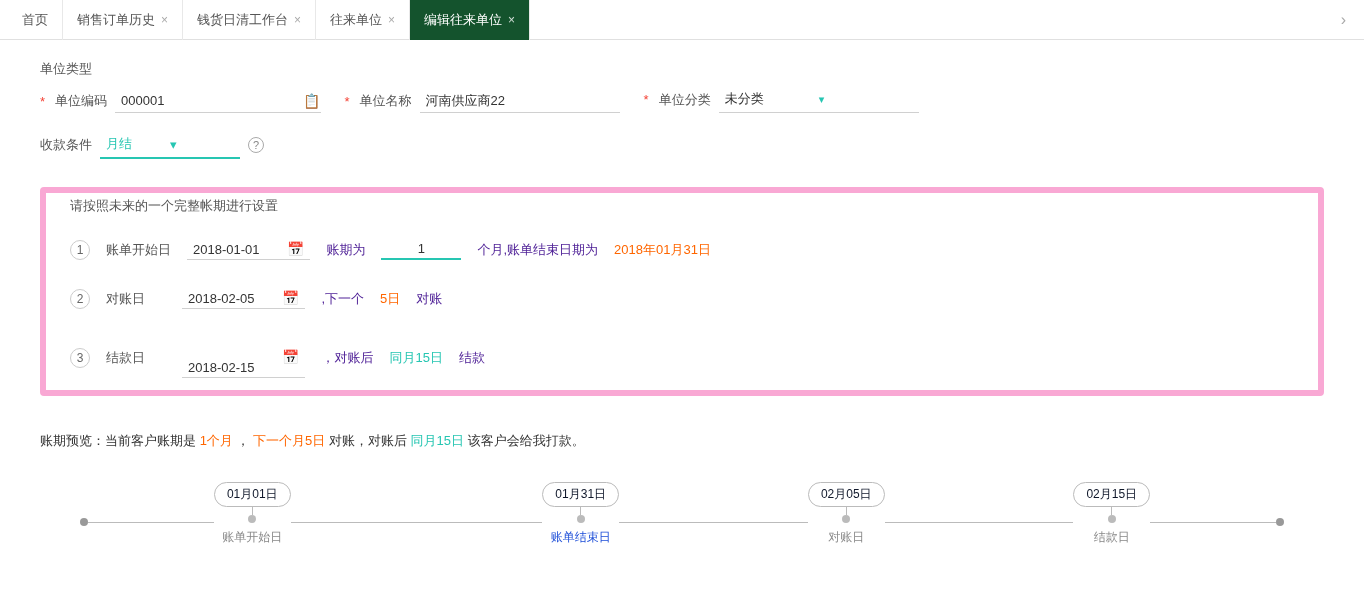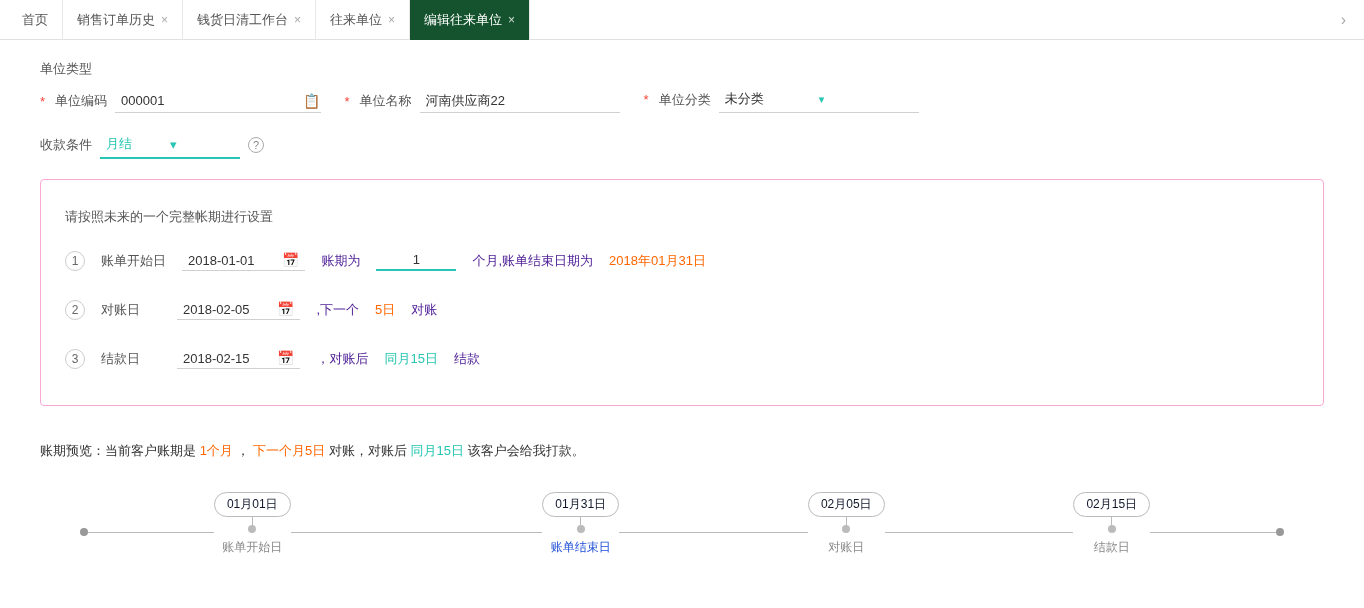--- a/index.html
+++ b/index.html
@@ -156,23 +156,23 @@
       border-bottom: 2px solid #26c6b2;
       min-width: 140px;
       padding: 4px 6px;
       cursor: pointer;
     }
     .select-teal span { flex: 1; color: #26c6b2; }
     .select-teal .chevron { color: #26c6b2; }
 
     
     .section-box {
-      border: 1px solid #f9a8d4;
+      border: 6px solid #f9a8d4;
       border-radius: 4px;
-      padding: 28px 24px;
+      padding: 4px 24px;
       margin-bottom: 20px;
     }
     .section-title {
       font-size: 13px;
       color: #555;
       margin-bottom: 24px;
     }
 
     
     .period-row {
@@ -308,21 +308,21 @@
     <div class="form-field">
       <span class="required-star">*</span>
       <label>单位分类</label>
       <div class="select-field" style="min-width:200px;">
         <span>未分类</span>
         <span class="chevron">▾</span>
       </div>
     </div>
   </div>
 
-  <div class="form-row" style="margin-bottom:20px; align-items:flex-end;">
+  <div class="form-row" style="margin-bottom:28px; align-items:flex-end;">
     <div class="form-field">
       <label>收款条件</label>
       <div class="select-teal">
         <span>月结</span>
         <span class="chevron">▾</span>
       </div>
       <div class="help-icon">?</div>
     </div>
   </div>
 
@@ -351,21 +351,21 @@
       </div>
       <span class="period-desc">,下一个</span>
       <span class="highlight-orange">5日</span>
       <span class="period-desc">对账</span>
     </div>
 
     <div class="period-row" style="margin-bottom:8px;">
       <div class="period-num">3</div>
       <div class="period-label">结款日</div>
       <div class="period-date-input">
-        <input type="text" value="2018-02-15" style="border: none; outline: none; font-size: 13px; width: 90px; background: transparent;">
+        <input type="text" value="2018-02-15" style="border: none; outline: none; font-size: 13px; width: 90px; background: transparent; margin-top: 21px;">
         <span class="cal-icon">📅</span>
       </div>
       <span class="period-desc">，对账后</span>
       <span class="highlight-teal">同月15日</span>
       <span class="period-desc">结款</span>
     </div>
   </div>
 
   <div class="preview-text">
     <span>账期预览：当前客户账期是</span>

